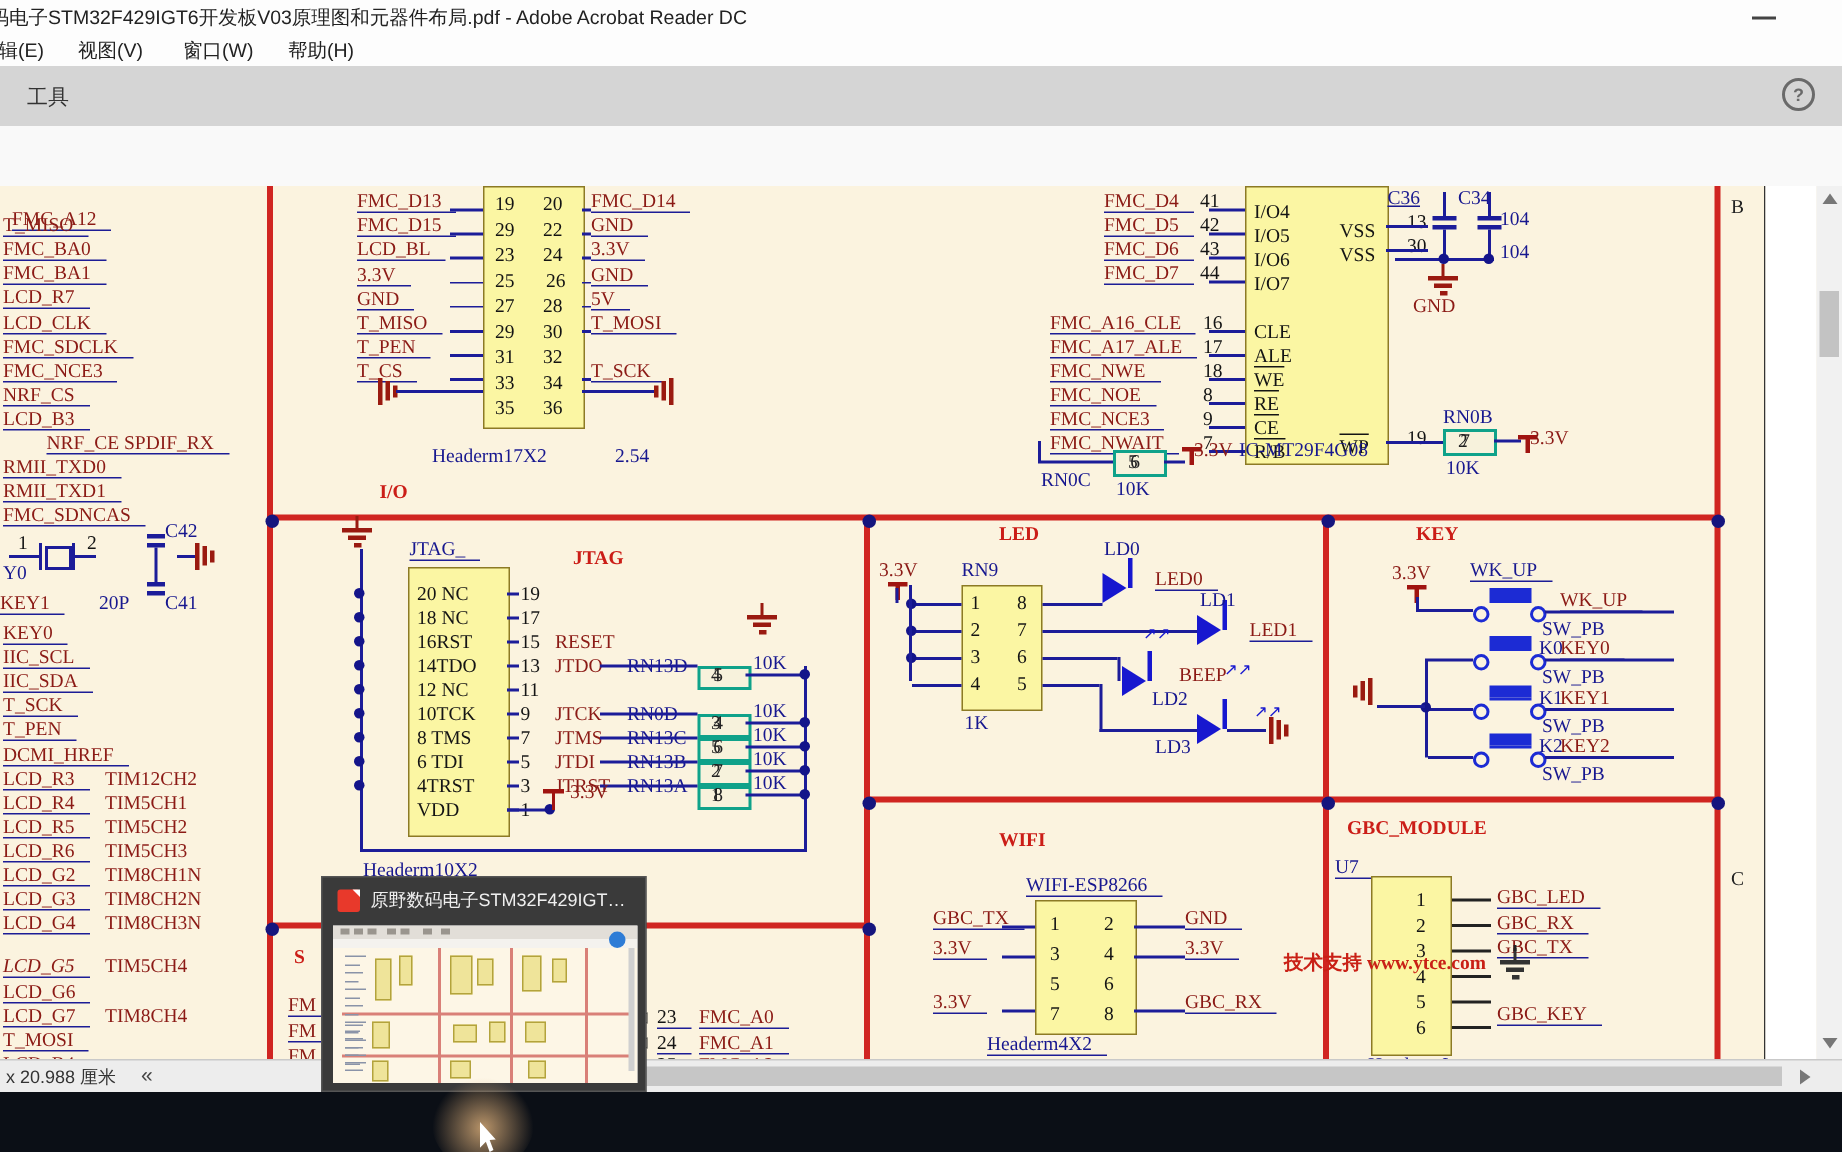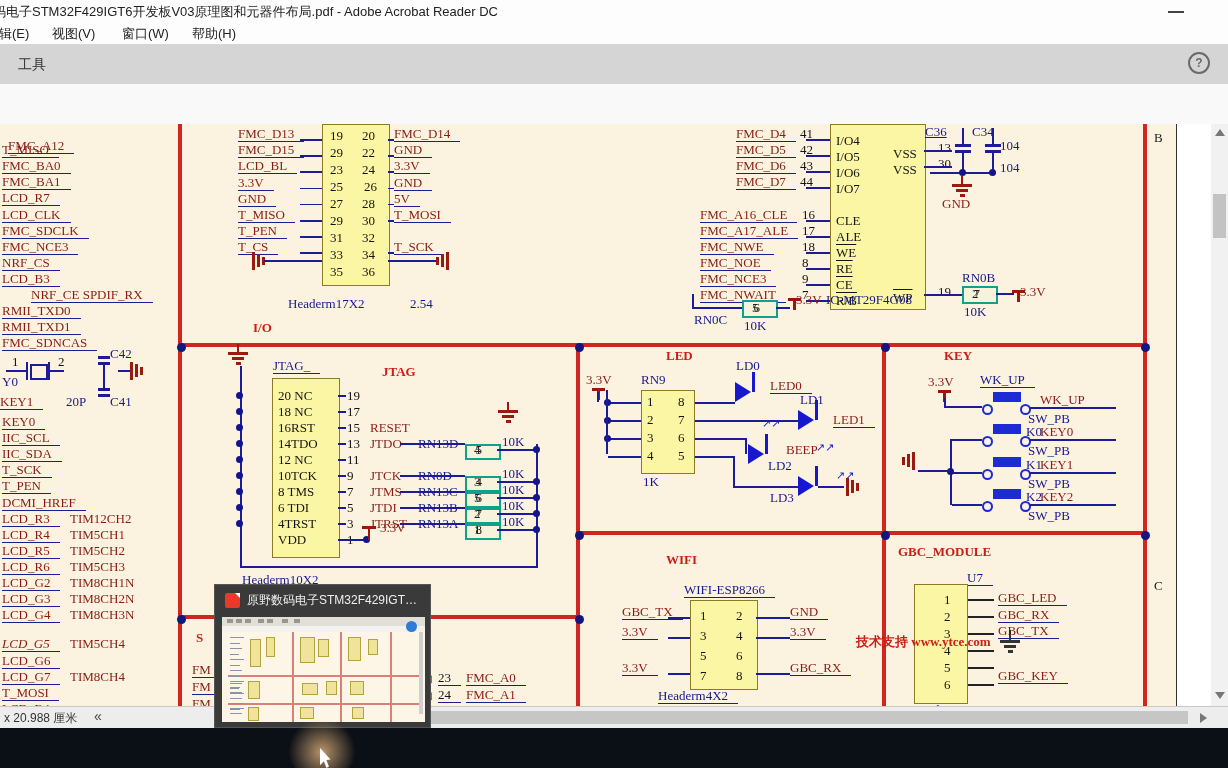--- a/index.html
+++ b/index.html
@@ -620,21 +620,21 @@
         <span class="net u" style="left: 622px; top: 536px;">3.3V</span>
         <div class="ln" style="left: 668px; top: 549px; width: 22px; height: 1.5px; background: rgb(28, 28, 153);"></div>
         <span class="net u" style="left: 790px; top: 480px;">GND</span>
         <div class="ln" style="left: 756px; top: 493px; width: 34px; height: 1.5px; background: rgb(28, 28, 153);"></div>
         <span class="net u" style="left: 790px; top: 500px;">3.3V</span>
         <div class="ln" style="left: 756px; top: 513px; width: 34px; height: 1.5px; background: rgb(28, 28, 153);"></div>
         <span class="net u" style="left: 790px; top: 536px;">GBC_RX</span>
         <div class="ln" style="left: 756px; top: 549px; width: 34px; height: 1.5px; background: rgb(28, 28, 153);"></div>
         <span class="refdes u" style="left: 658px; top: 564px;">Headerm4X2</span>
         <span class="stitle2" style="left: 898px; top: 420px;">GBC_MODULE</span>
-        <span class="refdes u" style="left: 967px; top: 446px;">U7</span>
+        <span class="refdes u" style="left: 890px; top: 446px;">U7</span>
         <div class="ybox" style="left: 914px; top: 460px; width: 52px; height: 118px;"></div>
         <span class="pin" style="left: 944px; top: 468px;">1</span>
         <div class="ln" style="left: 968px; top: 475px; width: 26px; height: 1.5px; background: rgb(34, 34, 34);"></div>
         <span class="pin" style="left: 944px; top: 485px;">2</span>
         <div class="ln" style="left: 968px; top: 492px; width: 26px; height: 1.5px; background: rgb(34, 34, 34);"></div>
         <span class="pin" style="left: 944px; top: 502px;">3</span>
         <div class="ln" style="left: 968px; top: 509px; width: 26px; height: 1.5px; background: rgb(34, 34, 34);"></div>
         <span class="pin" style="left: 944px; top: 519px;">4</span>
         <div class="ln" style="left: 968px; top: 526px; width: 26px; height: 1.5px; background: rgb(34, 34, 34);"></div>
         <span class="pin" style="left: 944px; top: 536px;">5</span>

